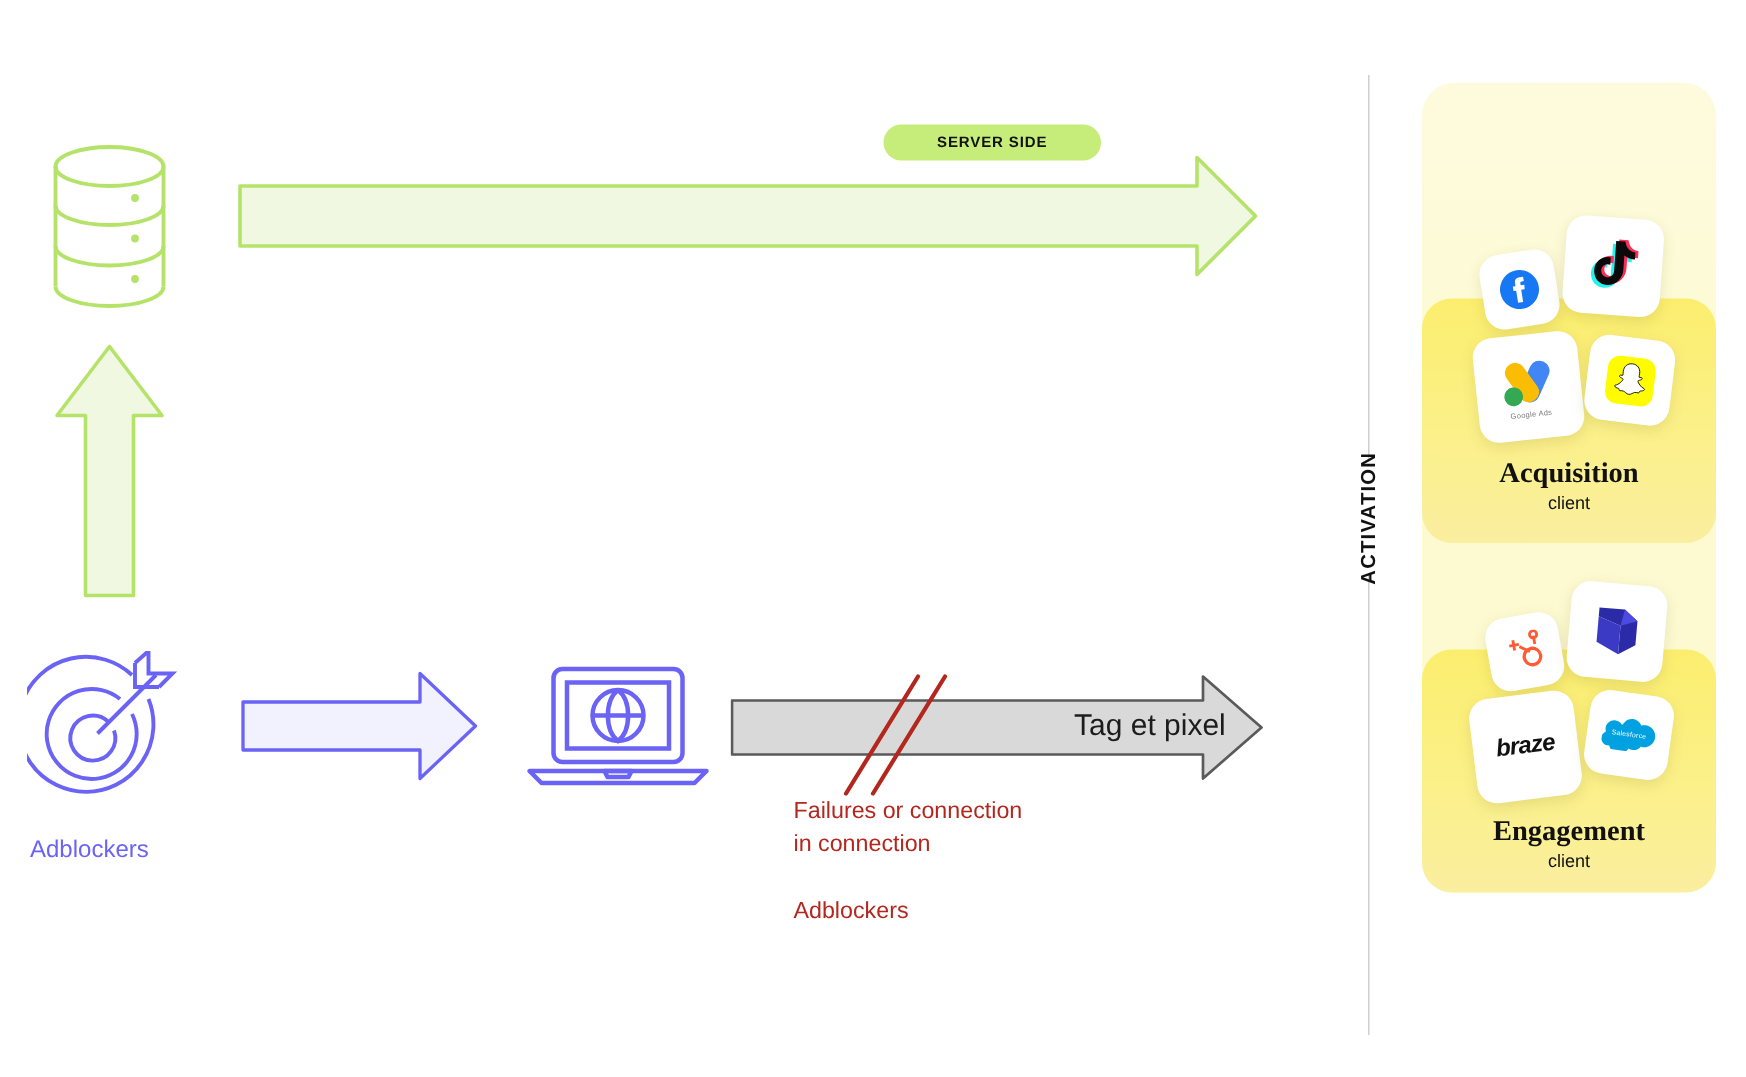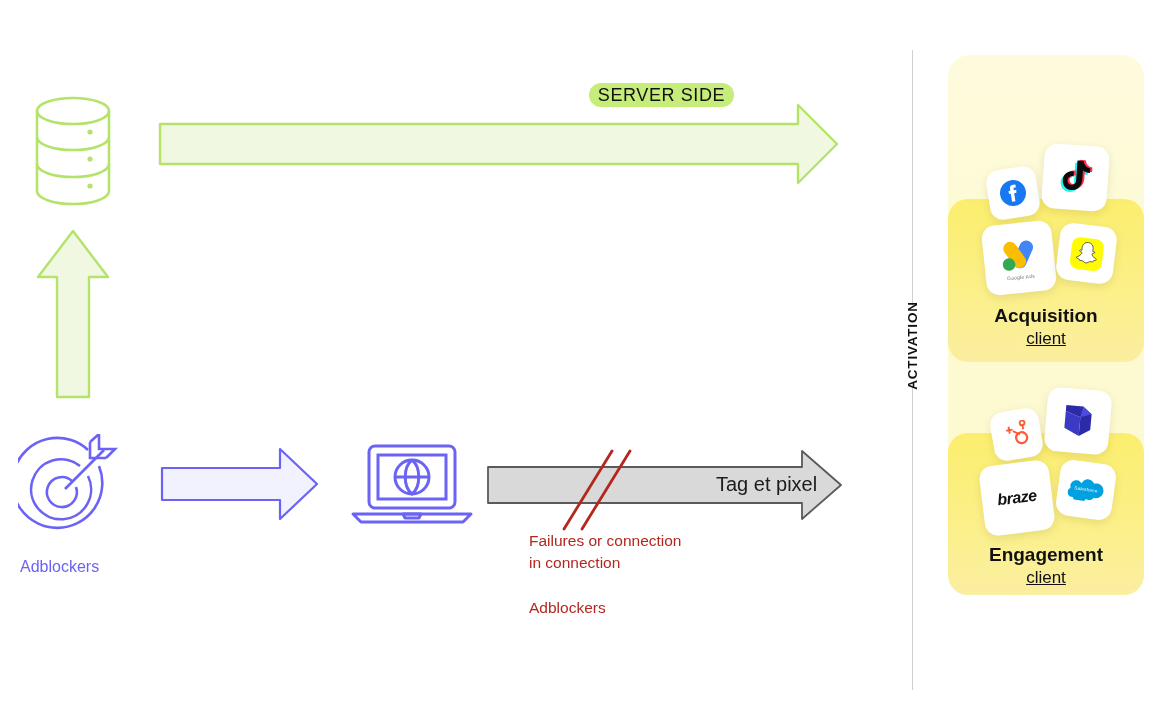--- a/index.html
+++ b/index.html
@@ -11,22 +11,22 @@
     position:relative;
   }
   .stage{position:absolute;left:0;top:0;width:1164px;height:718px;}
   .abs{position:absolute;}
 
   
   .badge{
     position:absolute;
     display:flex;align-items:center;justify-content:center;
     border-radius:20px;
-    font-weight:normal;
-    font-size:18px;
+    font-weight:bold;
+    font-size:10px;
     letter-spacing:.6px;
     text-align:center;
   }
   .badge-server{
     left:589px;top:83px;width:145px;height:24px;
     background:#c6ec79;color:#111111;
   }
   .badge-client{
     left:589px;top:409px;width:145px;height:24px;
     background:#b0b0b0;color:#ffffff;
@@ -81,22 +81,22 @@
     position:absolute;left:948px;width:196px;
     background:linear-gradient(180deg,#fbee6e 0%,#fbf08e 65%,#faeea0 100%);
     border-radius:20px;
   }
   .ycard-acq{top:199px;height:163px;}
   .ycard-eng{top:433px;height:162px;}
   .cardtext{
     position:absolute;width:196px;text-align:center;
     color:#111111;
   }
-  .cardtext .t1{font-size:19px;font-weight:bold;line-height:1.2;}
-  .cardtext .t2{font-size:17px;line-height:1.25;text-decoration:underline;}
+  .cardtext .t1{font-size:19px;font-weight:bold;line-height:1.2;font-family:Liberation Serif, serif;}
+  .cardtext .t2{font-size:12px;line-height:1.25;}
   .txt-acq{left:948px;top:305px;}
   .txt-eng{left:948px;top:544px;}
 
   .tile{
     position:absolute;background:#ffffff;
     border-radius:13px;
     box-shadow:0 3px 9px rgba(120,110,40,.16);
     display:flex;align-items:center;justify-content:center;
   }
 

